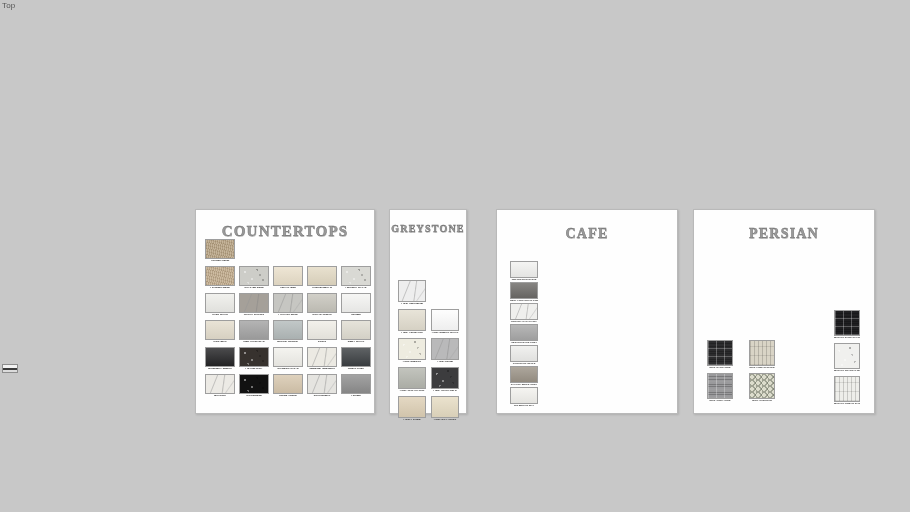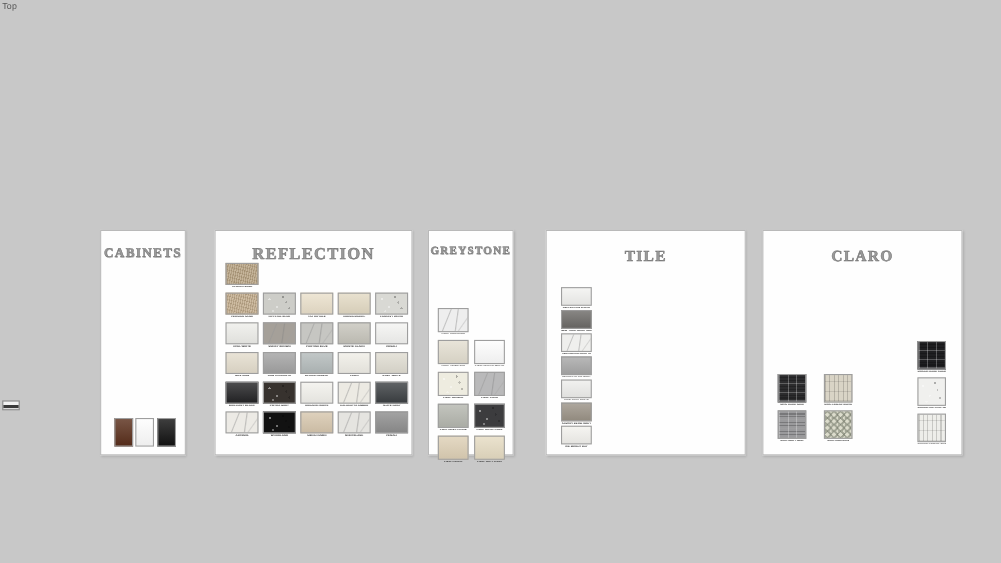--- a/index.html
+++ b/index.html
@@ -100,37 +100,23 @@
 </style>
 </head>
 <body>
 
 <div id="stage">
 
   <div id="view-label">Top</div>
 
   <div id="stray-component"></div>
 
-  <div class="board" id="board-cabinets">
-    <div class="board-title">CABINETS</div>
-    <div id="cabinets-swatches">
-        <div class="swatch-cell" style="left: 12px; top: 170px; width: 17px;">
-          <div class="chip" style="background-color: rgb(90, 47, 28); background-image: linear-gradient(rgba(255, 255, 255, 0.18), rgba(0, 0, 0, 0.06)); background-size: auto; height: 26px;"></div>
-        </div>
-        <div class="swatch-cell" style="left: 31px; top: 170px; width: 17px;">
-          <div class="chip" style="background-color: rgb(253, 253, 253); background-image: linear-gradient(rgba(255, 255, 255, 0.18), rgba(0, 0, 0, 0.06)); background-size: auto; height: 26px;"></div>
-        </div>
-        <div class="swatch-cell" style="left: 51px; top: 170px; width: 17px;">
-          <div class="chip" style="background-color: rgb(19, 19, 19); background-image: linear-gradient(rgba(255, 255, 255, 0.18), rgba(0, 0, 0, 0.06)); background-size: auto; height: 26px;"></div>
-        </div>
-      </div>
-  </div>
 
   <div class="board" id="board-counter">
-    <div class="board-title">REFLECTION</div>
+    <div class="board-title">COUNTERTOPS</div>
     <div id="counter-swatches">
         <div class="swatch-cell" style="left: 9px; top: 29px; width: 30px;">
           <div class="chip" style="background-color: rgb(184, 163, 130); background-image: repeating-linear-gradient(100deg, rgba(255, 255, 255, 0.13) 0px, rgba(255, 255, 255, 0.13) 1px, rgba(0, 0, 0, 0.07) 1px, rgba(0, 0, 0, 0.07) 2px), repeating-linear-gradient(15deg, rgba(0, 0, 0, 0.05) 0px, rgba(0, 0, 0, 0.05) 1px, rgba(255, 255, 255, 0.08) 1px, rgba(255, 255, 255, 0.08) 3px); background-size: auto;"></div>
           <span class="chip-label">TUSCAN SAND</span>
         </div>
         <div class="swatch-cell" style="left: 9px; top: 56px; width: 30px;">
           <div class="chip" style="background-color: rgb(194, 171, 139); background-image: repeating-linear-gradient(100deg, rgba(255, 255, 255, 0.13) 0px, rgba(255, 255, 255, 0.13) 1px, rgba(0, 0, 0, 0.07) 1px, rgba(0, 0, 0, 0.07) 2px), repeating-linear-gradient(15deg, rgba(0, 0, 0, 0.05) 0px, rgba(0, 0, 0, 0.05) 1px, rgba(255, 255, 255, 0.08) 1px, rgba(255, 255, 255, 0.08) 3px); background-size: auto;"></div>
           <span class="chip-label">PERSIAN SAND</span>
         </div>
         <div class="swatch-cell" style="left: 43px; top: 56px; width: 30px;">
@@ -268,21 +254,21 @@
           <span class="chip-label">PIED. PERLA</span>
         </div>
         <div class="swatch-cell" style="left: 41px; top: 186px; width: 28px;">
           <div class="chip" style="background-color: rgb(230, 220, 195); background-image: linear-gradient(rgba(255, 255, 255, 0.18), rgba(0, 0, 0, 0.06)); background-size: auto;"></div>
           <span class="chip-label">PIED. BOTTICINO</span>
         </div>
       </div>
   </div>
 
   <div class="board" id="board-tile">
-    <div class="board-title">TILE</div>
+    <div class="board-title">CAFE</div>
     <div id="tile-swatches">
         <div class="swatch-cell" style="left: 13px; top: 51px; width: 28px;">
           <div class="chip" style="background-color: rgb(242, 242, 240); background-image: linear-gradient(rgba(255, 255, 255, 0.18), rgba(0, 0, 0, 0.06)); background-size: auto;"></div>
           <span class="chip-label">REFLECTION WHITE</span>
         </div>
         <div class="swatch-cell" style="left: 13px; top: 72px; width: 28px;">
           <div class="chip" style="background-color: rgb(108, 106, 103); background-image: linear-gradient(rgba(255, 255, 255, 0.18), rgba(0, 0, 0, 0.06)); background-size: auto;"></div>
           <span class="chip-label">NEW YORK NIGHT GREY</span>
         </div>
         <div class="swatch-cell" style="left: 13px; top: 93px; width: 28px;">
@@ -302,21 +288,21 @@
           <span class="chip-label">SAVORY BEIGE GREY</span>
         </div>
         <div class="swatch-cell" style="left: 13px; top: 177px; width: 28px;">
           <div class="chip" style="background-color: rgb(243, 242, 238); background-image: linear-gradient(rgba(255, 255, 255, 0.18), rgba(0, 0, 0, 0.06)); background-size: auto;"></div>
           <span class="chip-label">ICE BRIGHT BAY</span>
         </div>
       </div>
   </div>
 
   <div class="board" id="board-mosaic">
-    <div class="board-title">CLARO</div>
+    <div class="board-title">PERSIAN</div>
     <div id="mosaic-swatches">
         <div class="swatch-cell" style="left: 13px; top: 130px; width: 26px;">
           <div class="chip" style="background-color: rgb(44, 44, 46); background-image: repeating-linear-gradient(0deg, rgba(255, 255, 255, 0.28) 0px, rgba(255, 255, 255, 0.28) 1px, transparent 1px, transparent 33%), repeating-linear-gradient(90deg, rgba(255, 255, 255, 0.28) 0px, rgba(255, 255, 255, 0.28) 1px, transparent 1px, transparent 33%), repeating-linear-gradient(0deg, rgba(0, 0, 0, 0.22) 0px, rgba(0, 0, 0, 0.22) 1px, transparent 1px, transparent 11%); background-size: auto; height: 26px;"></div>
           <span class="chip-label">MOS. DARK GRID</span>
         </div>
         <div class="swatch-cell" style="left: 55px; top: 130px; width: 26px;">
           <div class="chip" style="background-color: rgb(217, 212, 198); background-image: repeating-linear-gradient(90deg, rgba(0, 0, 0, 0.16) 0px, rgba(0, 0, 0, 0.16) 1px, transparent 1px, transparent 4px), repeating-linear-gradient(0deg, rgba(0, 0, 0, 0.1) 0px, rgba(0, 0, 0, 0.1) 1px, transparent 1px, transparent 9px); background-size: auto; height: 26px;"></div>
           <span class="chip-label">MOS. LINEAR WHITE</span>
         </div>
         <div class="swatch-cell" style="left: 140px; top: 100px; width: 26px;">

